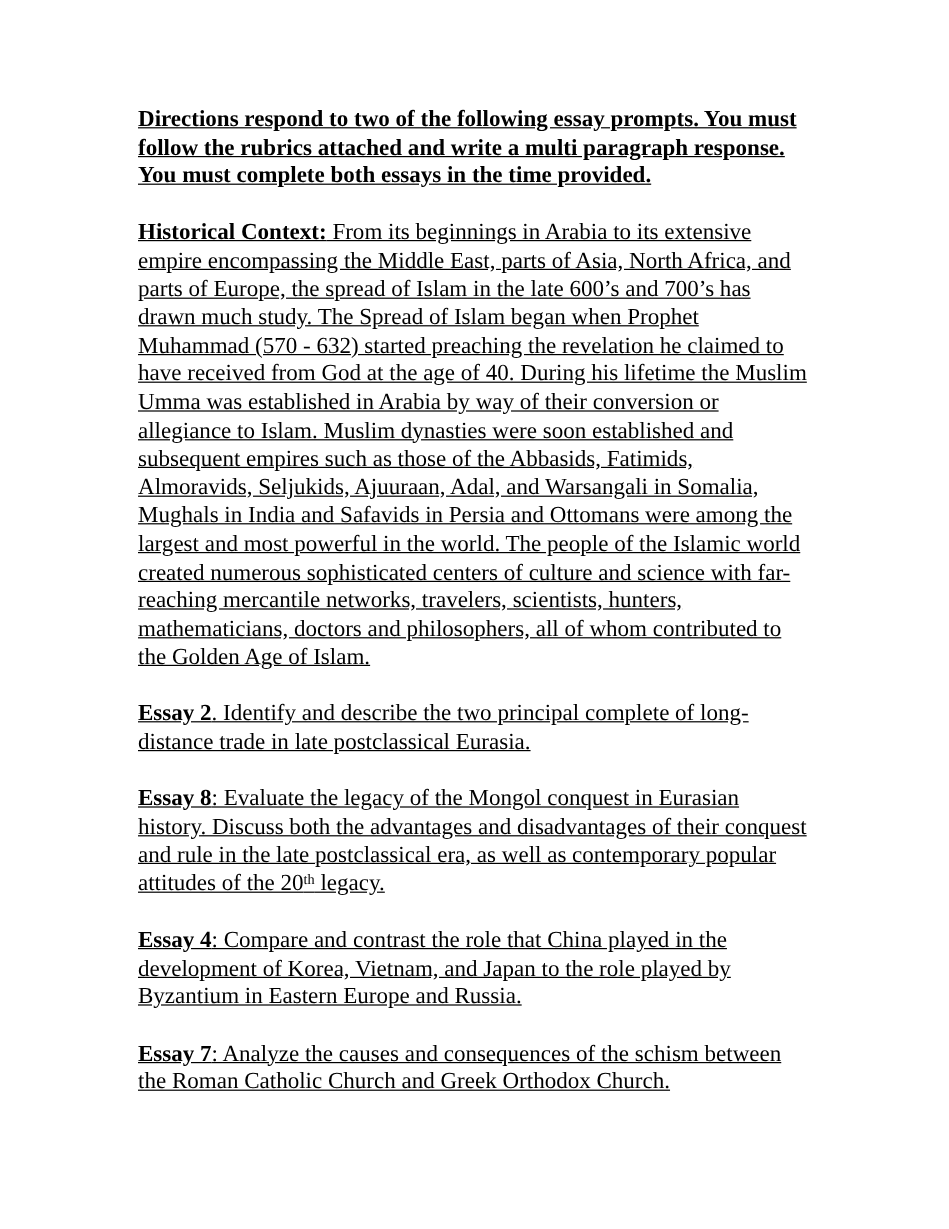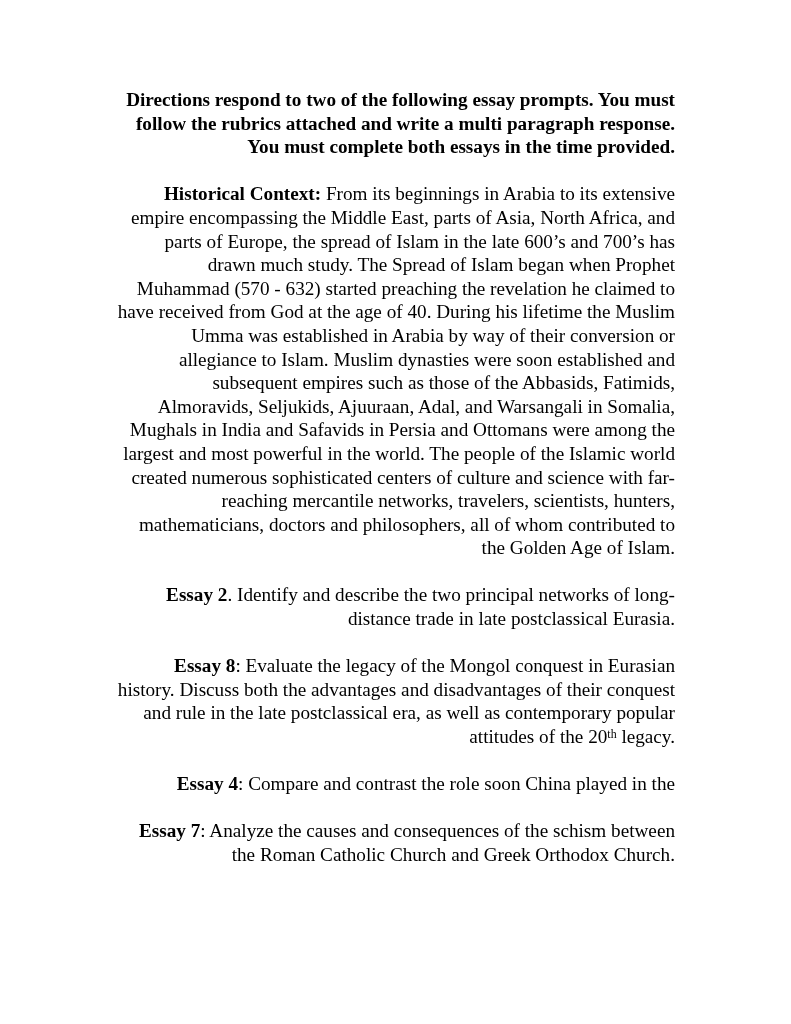--- a/index.html
+++ b/index.html
@@ -22,23 +22,24 @@
   }
   .content {
     position: absolute;
     left: 115px;
     top: 88px;
     width: 560px;
   }
   .block {
     font-size: 19.2px;
     line-height: 23.6px;
-    text-align: right;
+    text-align: left;
     margin: 0 0 23.6px 0;
     white-space: normal;
+    text-decoration: underline;
   }
   .block:last-child {
     margin-bottom: 0;
   }
   .bold {
     font-weight: bold;
   }
   .directions {
     font-weight: bold;
     font-size: 19.2px;
@@ -58,22 +59,22 @@
 
 <div class="page">
   <div class="content">
 
     <p class="block directions">Directions respond to two of the following essay prompts. You must follow the rubrics attached and write a multi paragraph response. You must complete both essays in the time provided.</p>
 
 
     <p class="block"><span class="bold">Historical Context:</span><span> From its beginnings in Arabia to its extensive empire encompassing the Middle East, parts of Asia, North Africa, and parts of Europe, the spread of Islam in the late 600’s and 700’s has drawn much study. The Spread of Islam began when Prophet Muhammad (570 - 632) started preaching the revelation he claimed to have received from God at the age of 40. During his lifetime the Muslim Umma was established in Arabia by way of their conversion or allegiance to Islam. Muslim dynasties were soon established and subsequent empires such as those of the Abbasids, Fatimids, Almoravids, Seljukids, Ajuuraan, Adal, and Warsangali in Somalia, Mughals in India and Safavids in Persia and Ottomans were among the largest and most powerful in the world. The people of the Islamic world created numerous sophisticated centers of culture and science with far-reaching mercantile networks, travelers, scientists, hunters, mathematicians, doctors and philosophers, all of whom contributed to the Golden Age of Islam.</span></p>
 
 
-    <p class="block"><span class="essay-label">Essay 2</span><span>. Identify and describe the two principal networks of long-distance trade in late postclassical Eurasia.</span></p>
+    <p class="block"><span class="essay-label">Essay 2</span><span>. Identify and describe the two principal complete of long-distance trade in late postclassical Eurasia.</span></p>
 
     <p class="block"><span class="essay-label">Essay 8</span><span>: Evaluate the legacy of the Mongol conquest in Eurasian history. Discuss both the advantages and disadvantages of their conquest and rule in the late postclassical era, as well as contemporary popular</span><br><span>attitudes of the 20</span><sup>th</sup><span> legacy.</span></p>
 
-    <p class="block"><span class="essay-label">Essay 4</span><span>: Compare and contrast the role soon China played in the</span><br></p>
+    <p class="block"><span class="essay-label">Essay 4</span><span>: Compare and contrast the role that China played in the</span><br><span>development of Korea, Vietnam, and Japan to the role played by Byzantium in Eastern Europe and Russia.</span></p>
 
     <p class="block"><span class="essay-label">Essay 7</span><span>: Analyze the causes and consequences of the schism between the Roman Catholic Church and Greek Orthodox Church.</span></p>
 
   </div>
 </div>
 
 </body></html>

